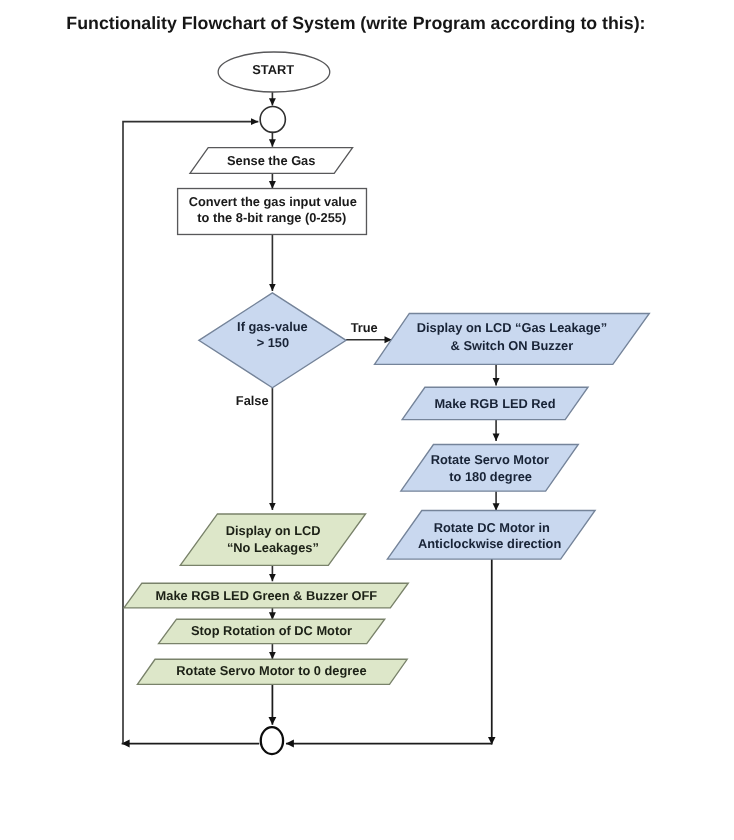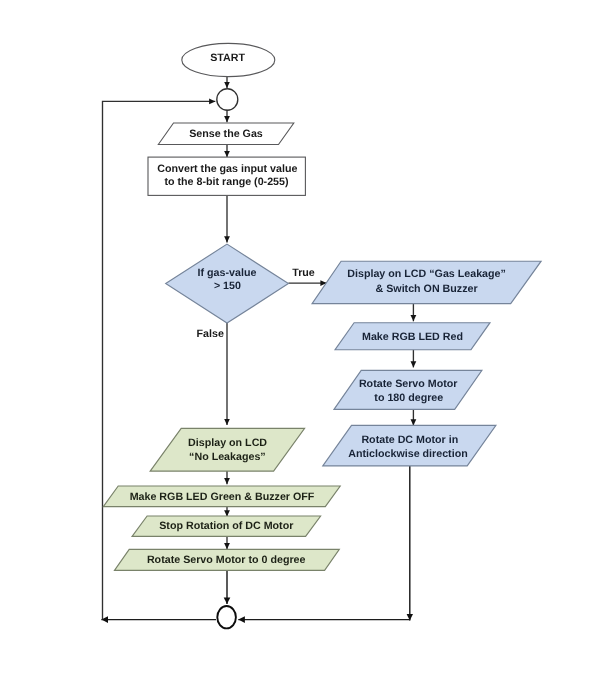--- a/index.html
+++ b/index.html
@@ -15,20 +15,21 @@
   .blue-s{fill:#c9d8ef;stroke:#75849a;stroke-width:1.15;}
   .green-s{fill:#dde7c9;stroke:#79826a;stroke-width:1.15;}
   .white-s{fill:#ffffff;stroke:#58585a;stroke-width:1.1;}
   .conn{stroke:#303030;stroke-width:1.35;fill:none;}
   .conn-th{stroke:#1c1c1c;stroke-width:1.45;fill:none;}
 </style>
 </head>
 <body>
 
 <div id="page">
+  <div id="title">Functionality Flowchart of System (write Program according to this):</div>
 
   <svg id="chart" width="612" height="700" viewBox="0 0 612 700">
     <defs>
       <marker id="ah" markerWidth="8" markerHeight="8" refX="6.2" refY="4" orient="auto" markerUnits="userSpaceOnUse">
         <path d="M0,1.1 L6.2,4 L0,6.9 Z" fill="#141414"></path>
       </marker>
       <marker id="aht" markerWidth="9" markerHeight="9" refX="6.6" refY="4.5" orient="auto" markerUnits="userSpaceOnUse">
         <path d="M0,1.2 L6.6,4.5 L0,7.8 Z" fill="#0f0f0f"></path>
       </marker>
     </defs>

